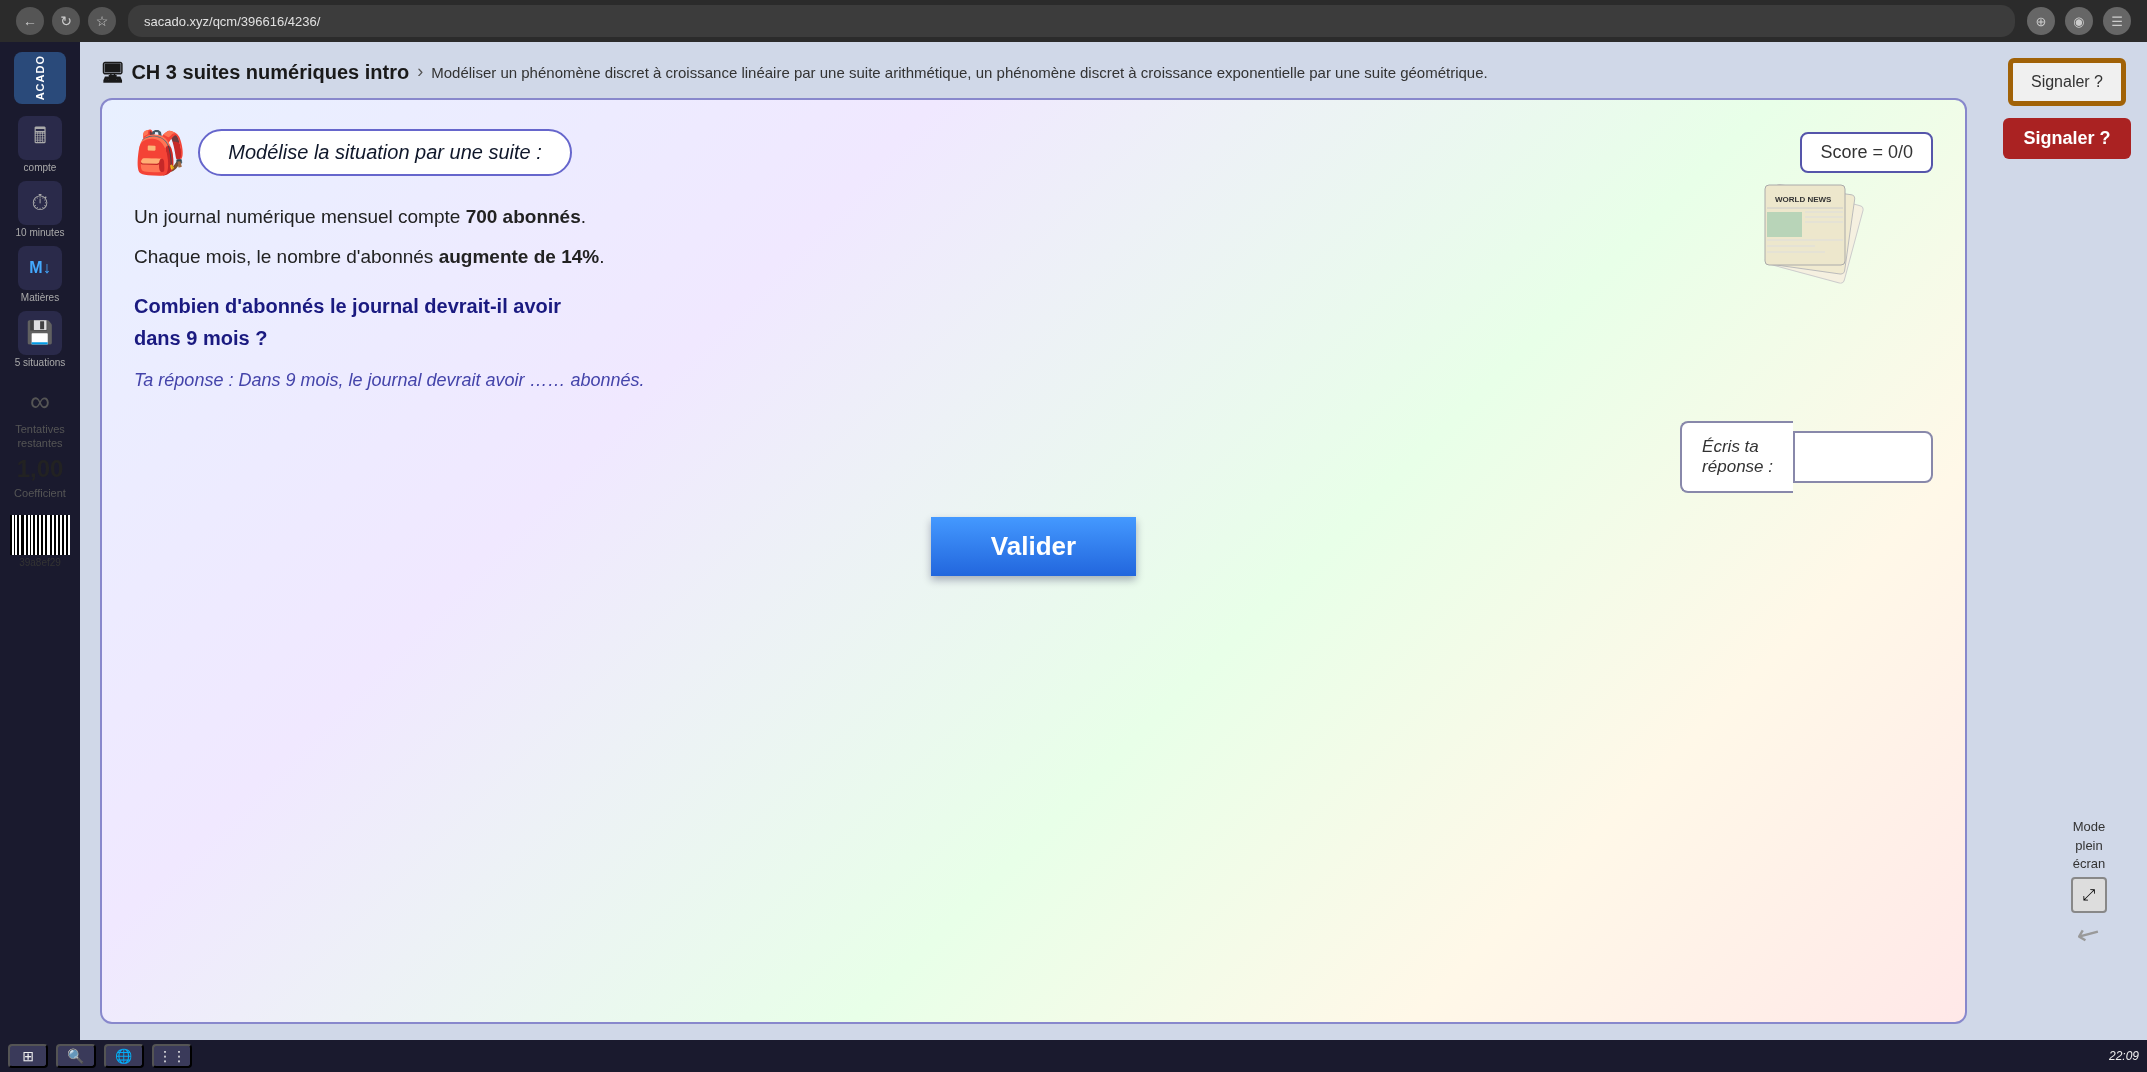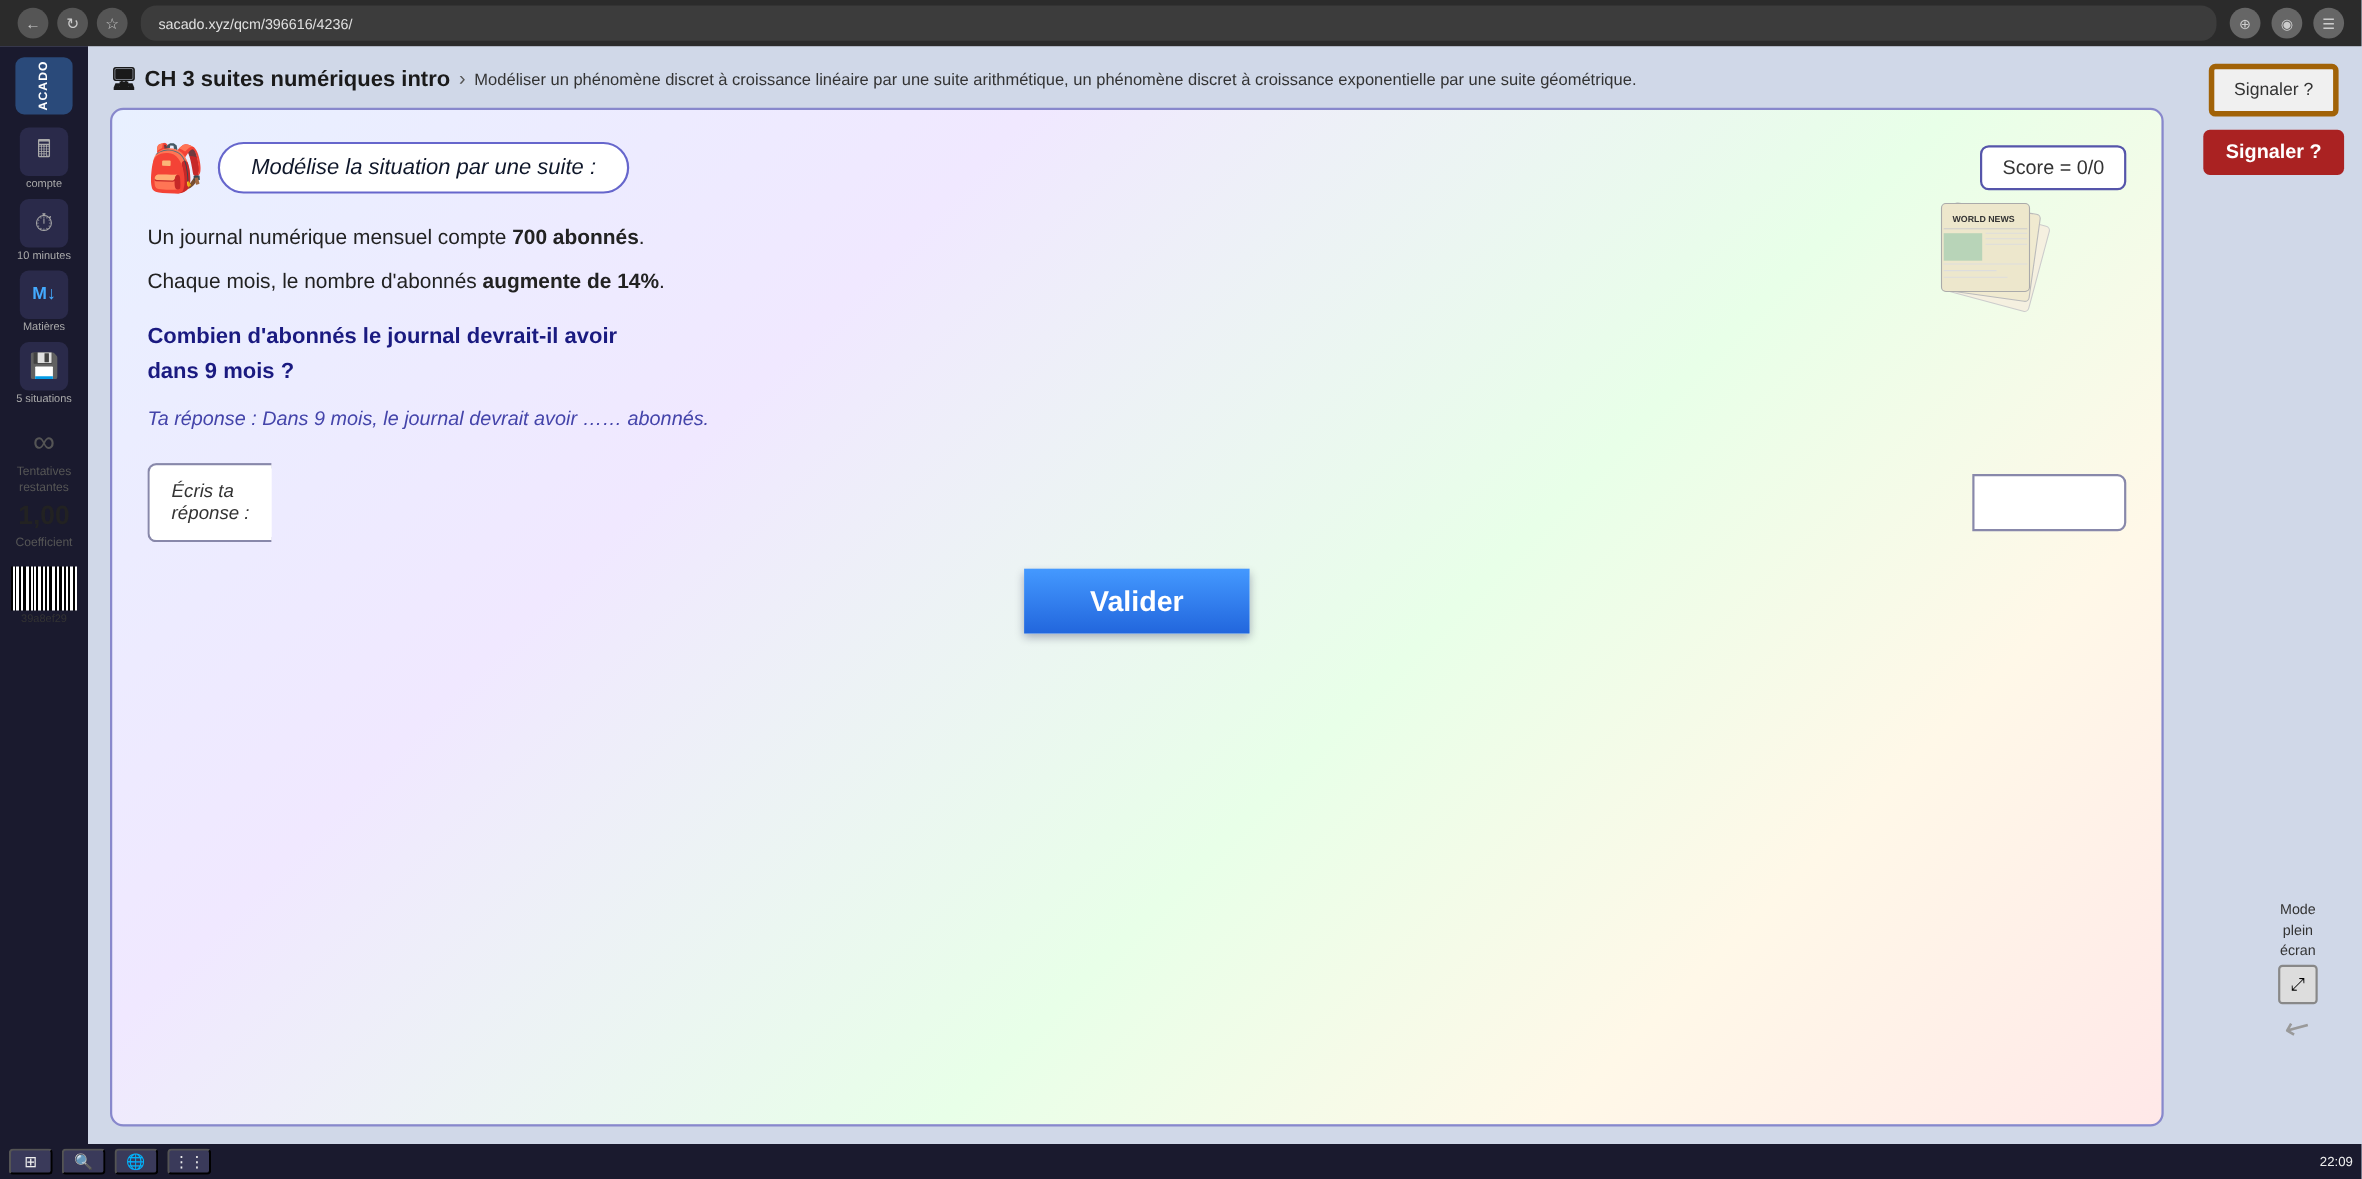--- a/index.html
+++ b/index.html
@@ -176,21 +176,21 @@
     .newspaper-img {
       position: absolute;
       right: 90px;
       top: 80px;
       width: 120px;
       height: 110px;
     }
 
     
     .input-row {
-      display: flex; align-items: center; justify-content: space-between;
+      display: flex; align-items: center; justify-content: flex-end;
       gap: 0;
       margin-bottom: 24px;
     }
     .answer-input {
       width: 140px; height: 52px;
       border: 2px solid #8888aa;
       border-radius: 0 8px 8px 0;
       font-size: 16px;
       padding: 0 10px;
       background: white;
@@ -257,21 +257,21 @@
     }
     .taskbar-btn {
       height: 24px; width: 40px;
       background: #3a3a5a;
       border-radius: 4px;
       display: flex; align-items: center; justify-content: center;
       font-size: 14px; color: #eee; cursor: pointer;
     }
     .taskbar-time {
       margin-left: auto;
-      color: #eee; font-size: 12px;
+      color: #eee; font-size: 12px; font-style: italic;
     }
     .sidebar-label {
       color: #aaa; font-size: 10px; text-align: center;
     }
 
     
     .infinite-symbol {
       font-size: 28px; color: #555;
     }
     .tentatives-label {

